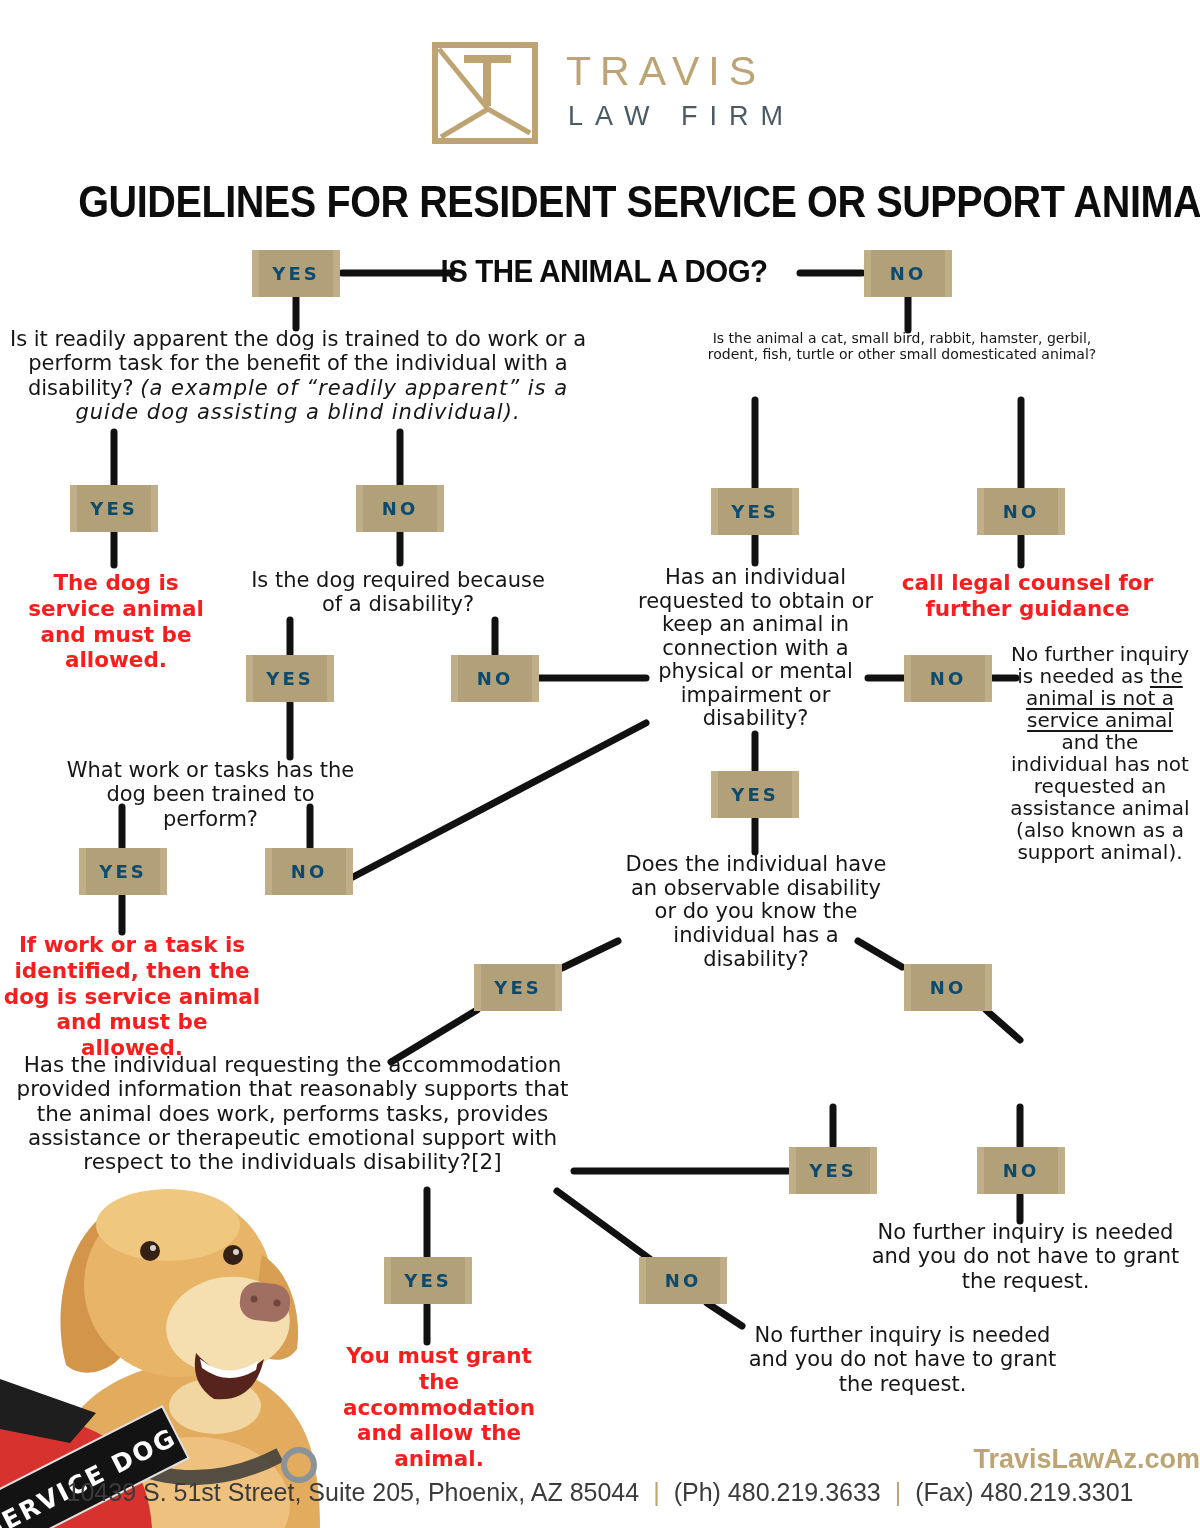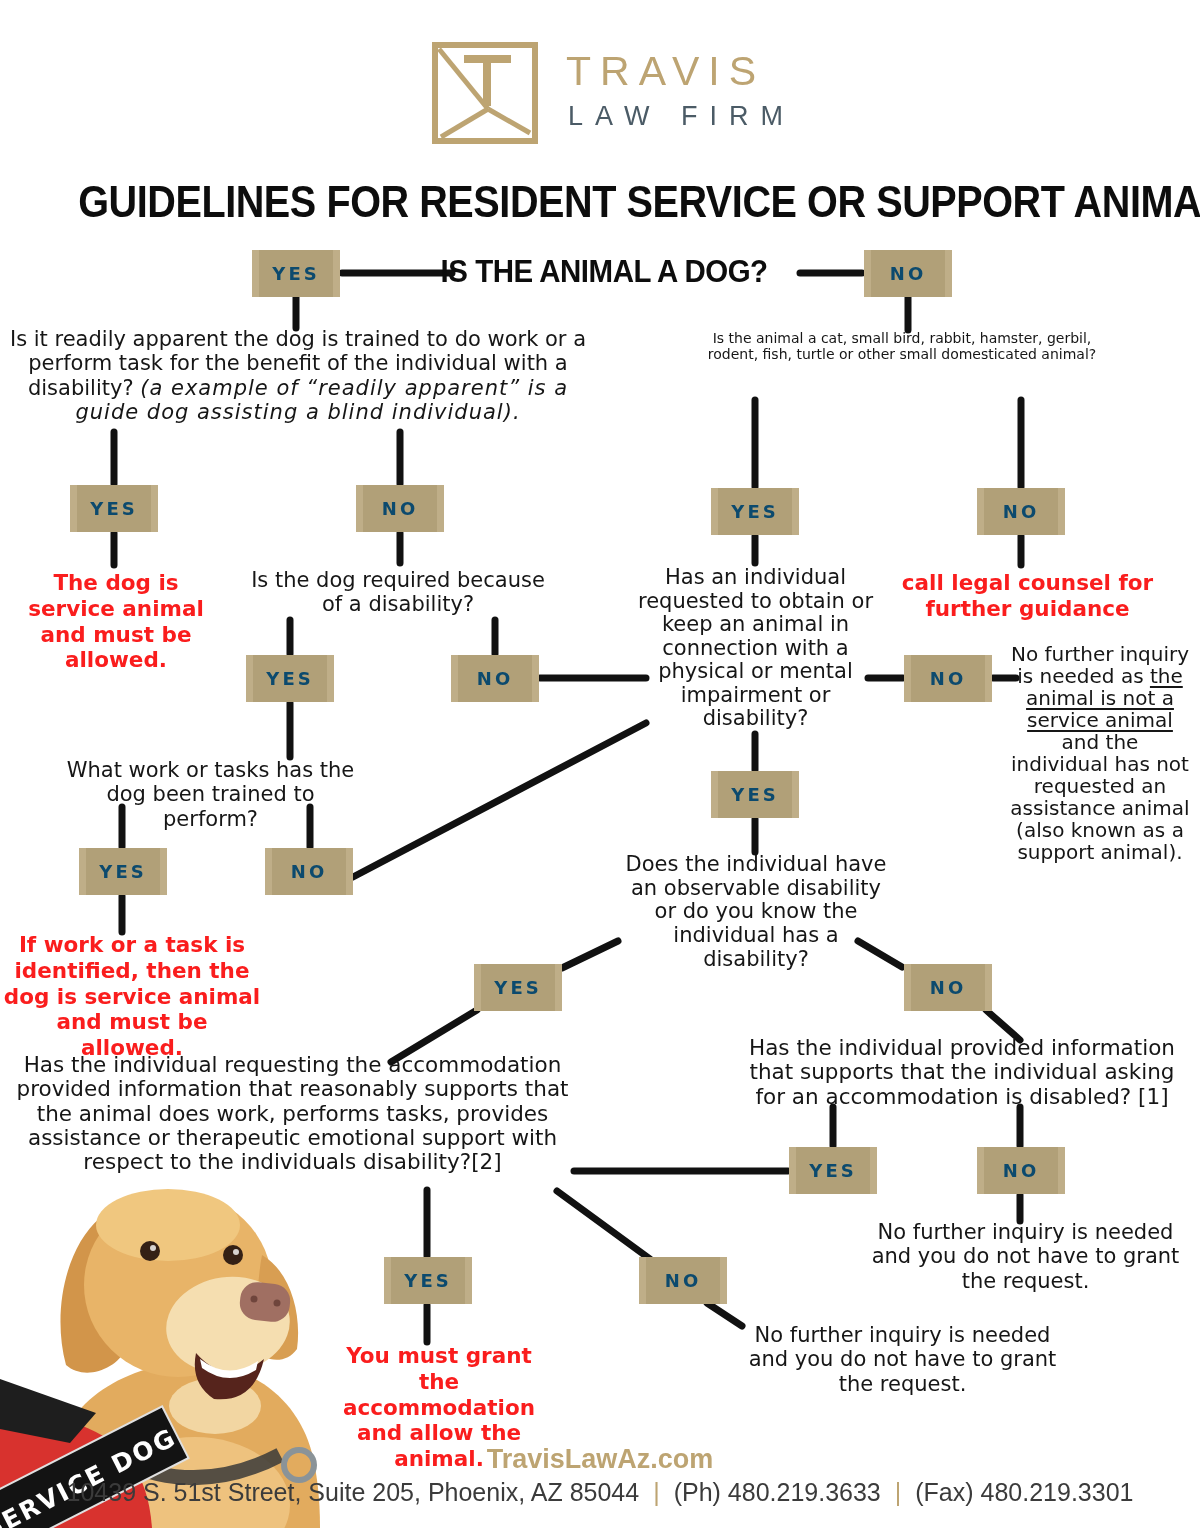--- a/index.html
+++ b/index.html
@@ -15,21 +15,21 @@
   .title-wrap{top:176px;left:0;width:1200px;text-align:center;}
   .title-inner{display:inline-block;white-space:nowrap;transform:scaleX(.88);transform-origin:center;
       font-family:"Liberation Sans",sans-serif;font-weight:bold;font-size:45px;color:#0d0d0d;letter-spacing:-0.5px;}
   .rootq-wrap{top:254px;left:432px;width:352px;}
   .rootq-inner{display:inline-block;white-space:nowrap;transform:scaleX(.95);transform-origin:center;
       font-family:"Liberation Sans",sans-serif;font-weight:bold;font-size:31px;color:#0d0d0d;letter-spacing:-0.5px;}
   .italic{font-style:italic;letter-spacing:1px;}
   .uline{text-decoration:underline;text-underline-offset:3px;text-decoration-thickness:2px;}
   .brand{font-family:"Liberation Sans",sans-serif;color:#bda472;font-size:41px;letter-spacing:9px;font-weight:normal;}
   .brand-sub{font-family:"Liberation Sans",sans-serif;color:#4b5b66;font-size:27px;letter-spacing:12px;font-weight:normal;}
-  .site{font-family:"Liberation Sans",sans-serif;color:#bda472;font-size:27px;font-weight:bold;text-align:center;}
+  .site{font-family:"Liberation Sans",sans-serif;color:#bda472;font-size:27px;font-weight:bold;text-align:right;}
   .contact{font-family:"Liberation Sans",sans-serif;color:#3b3b3b;font-size:25px;text-align:center;}
   .sep{color:#bda472;padding:0 14px;}
 </style>
 </head>
 <body>
 
 <div id="canvas">
 
   <svg class="abs" style="top:40px;left:430px;" width="112" height="106" viewBox="0 0 112 106">
     <rect x="5" y="5" width="100" height="96" fill="none" stroke="#bda472" stroke-width="6"></rect>
@@ -153,21 +153,20 @@
   <div class="abs red" style="top:932px;left:2px;width:260px;font-size:21.5px;">If work or a task is identified, then the dog is service animal and must be allowed.</div>
 
   <div class="yn" style="top:771px;left:711px;">YES</div>
   <div class="abs q" style="top:853px;left:622px;width:268px;font-size:21px;line-height:1.13;">Does the individual have an observable disability or do you know the individual has a disability?</div>
 
   <div class="yn" style="top:964px;left:474px;">YES</div>
   <div class="yn" style="top:964px;left:904px;">NO</div>
 
   <div class="abs q" style="top:1053px;left:5px;width:575px;font-size:21.5px;line-height:1.13;">Has the individual requesting the accommodation provided information that reasonably supports that the animal does work, performs tasks, provides assistance or therapeutic emotional support with respect to the individuals disability?[2]</div>
 
-  <div class="abs q" style="top:1036px;left:748px;width:428px;font-size:21.5px;line-height:1.13;">Has the individual provided information that supports that the individual asking for an accommodation is disabled? [1]</div>
 
   <div class="yn" style="top:1147px;left:789px;">YES</div>
   <div class="yn" style="top:1147px;left:977px;">NO</div>
 
   <div class="abs q" style="top:1220px;left:858px;width:335px;font-size:21px;">No further inquiry is needed and you do not have to grant the request.</div>
 
   <div class="yn" style="top:1257px;left:384px;">YES</div>
   <div class="yn" style="top:1257px;left:639px;">NO</div>
 
   <div class="abs q" style="top:1323px;left:740px;width:325px;font-size:21px;">No further inquiry is needed and you do not have to grant the request.</div>

